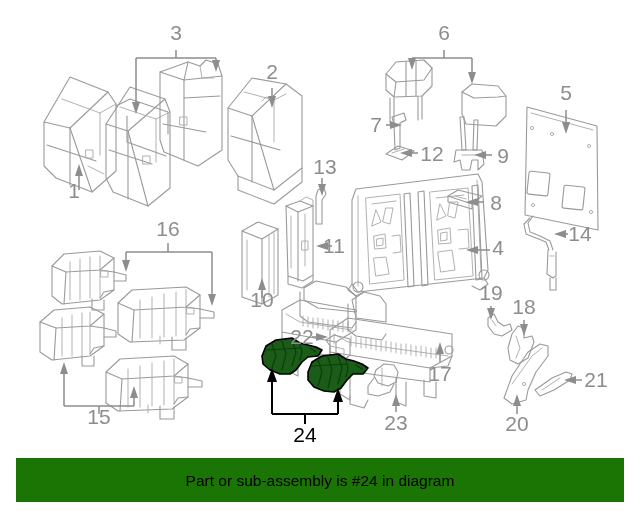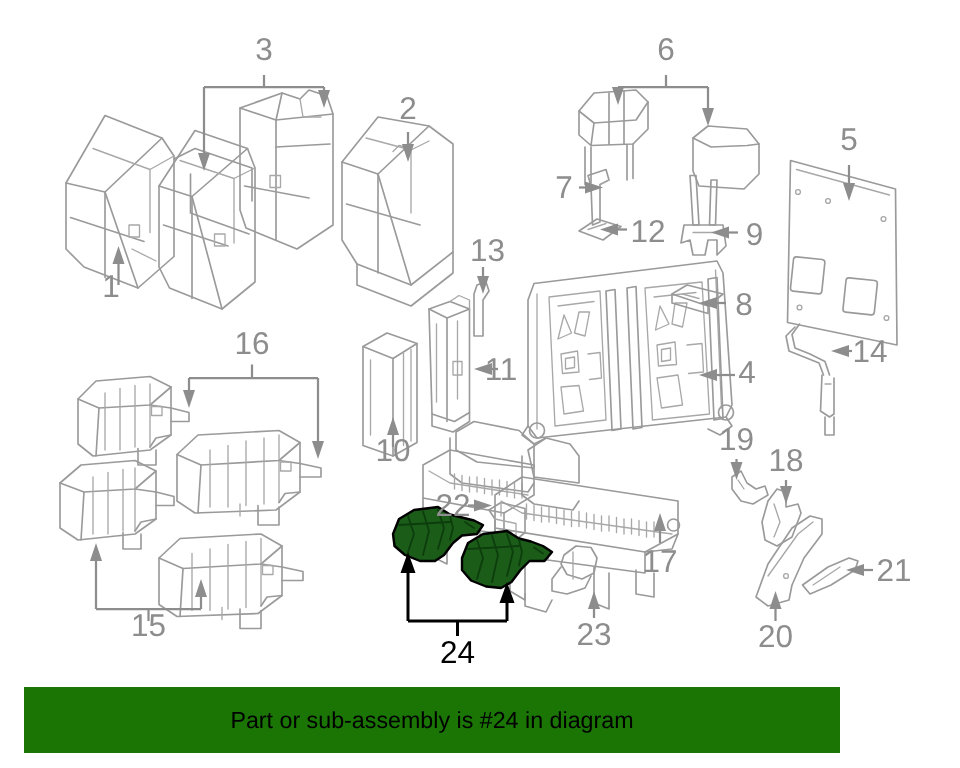--- a/index.html
+++ b/index.html
@@ -10,21 +10,21 @@
   .lbl{font-family:"Liberation Sans",sans-serif;font-size:21px;fill:#8d8d8d;}
   .lbl-hi{font-family:"Liberation Sans",sans-serif;font-size:21px;fill:#000;}
   .ln{fill:none;stroke:#9a9a9a;stroke-width:1.1;stroke-linejoin:round;stroke-linecap:round;}
   .ln-thin{fill:none;stroke:#a8a8a8;stroke-width:.9;stroke-linejoin:round;stroke-linecap:round;}
   .ld{fill:none;stroke:#8d8d8d;stroke-width:1.5;stroke-linecap:butt;}
   .ld-hi{fill:none;stroke:#000;stroke-width:2;stroke-linecap:butt;}
   .ah{fill:#8d8d8d;}
   .ah-hi{fill:#000;}
   .part-hi{fill:#1a5c18;stroke:#000;stroke-width:1.6;stroke-linejoin:round;}
   .part-hi-d{fill:none;stroke:#0d3d0c;stroke-width:1.2;stroke-linecap:round;}
-  #banner{position:absolute;left:16px;top:458px;width:544px;height:44px;
+  #banner{position:absolute;left:16px;top:458px;width:608px;height:44px;
           background:#1a7505;display:flex;flex-direction:row;
           align-items:center;justify-content:center;}
   #banner div{color:#000;font-size:15.5px;line-height:19px;
               font-family:"Liberation Sans",sans-serif;white-space:nowrap;}
 </style>
 </head>
 <body>
 
 <div id="stage">
 

